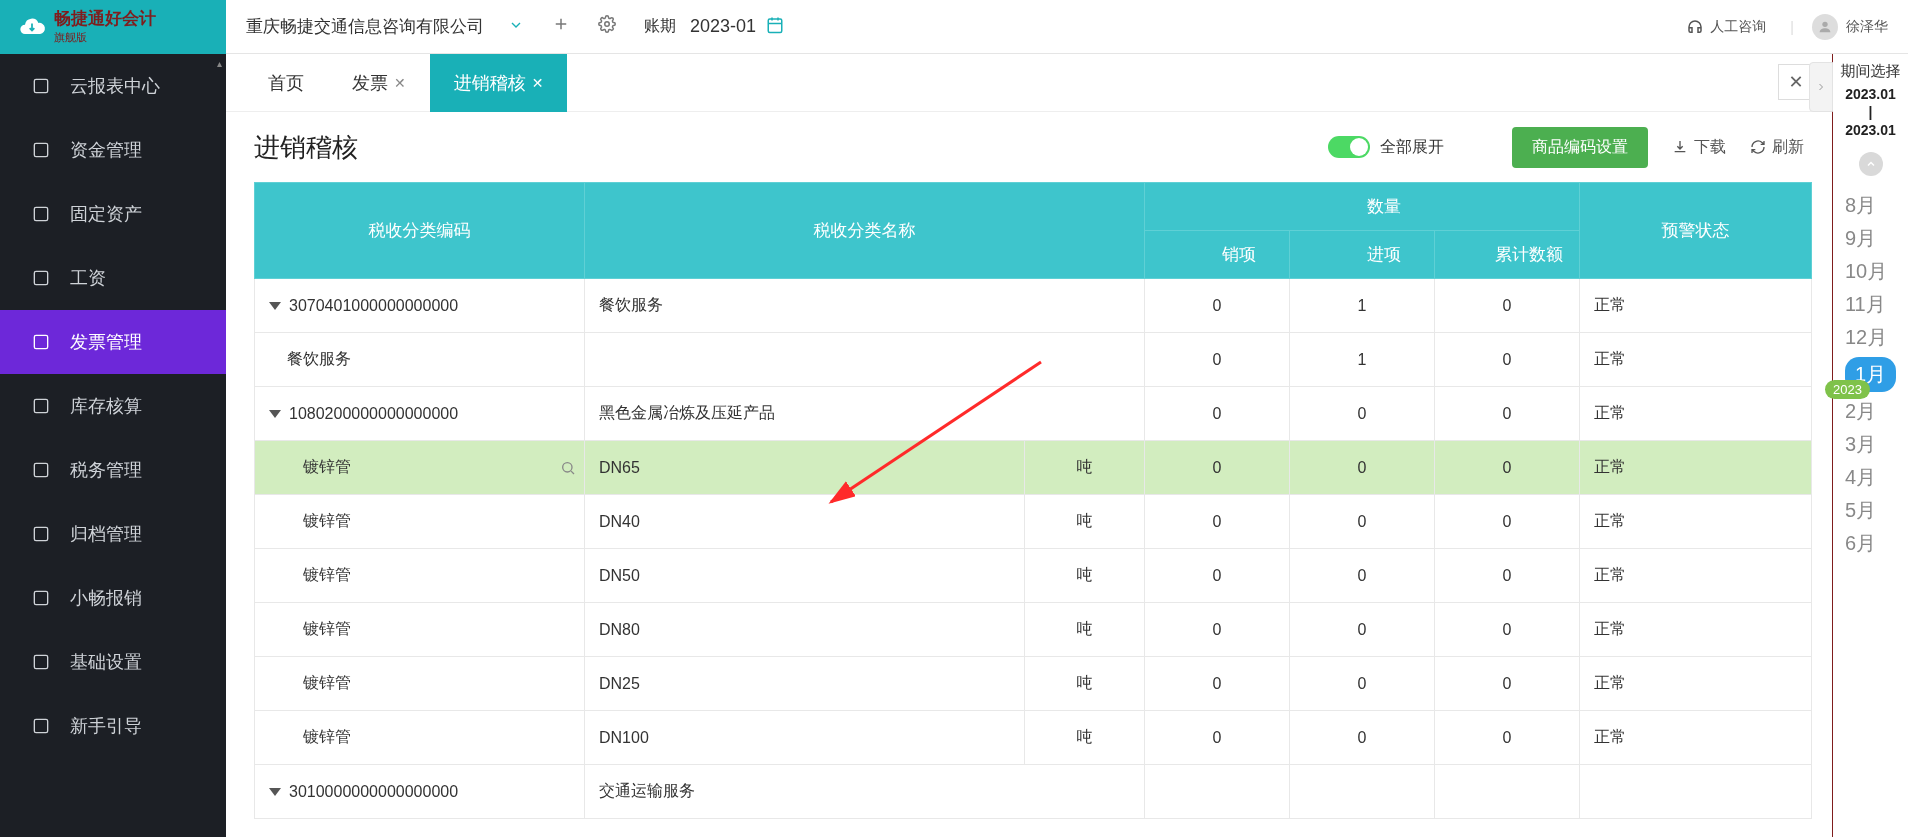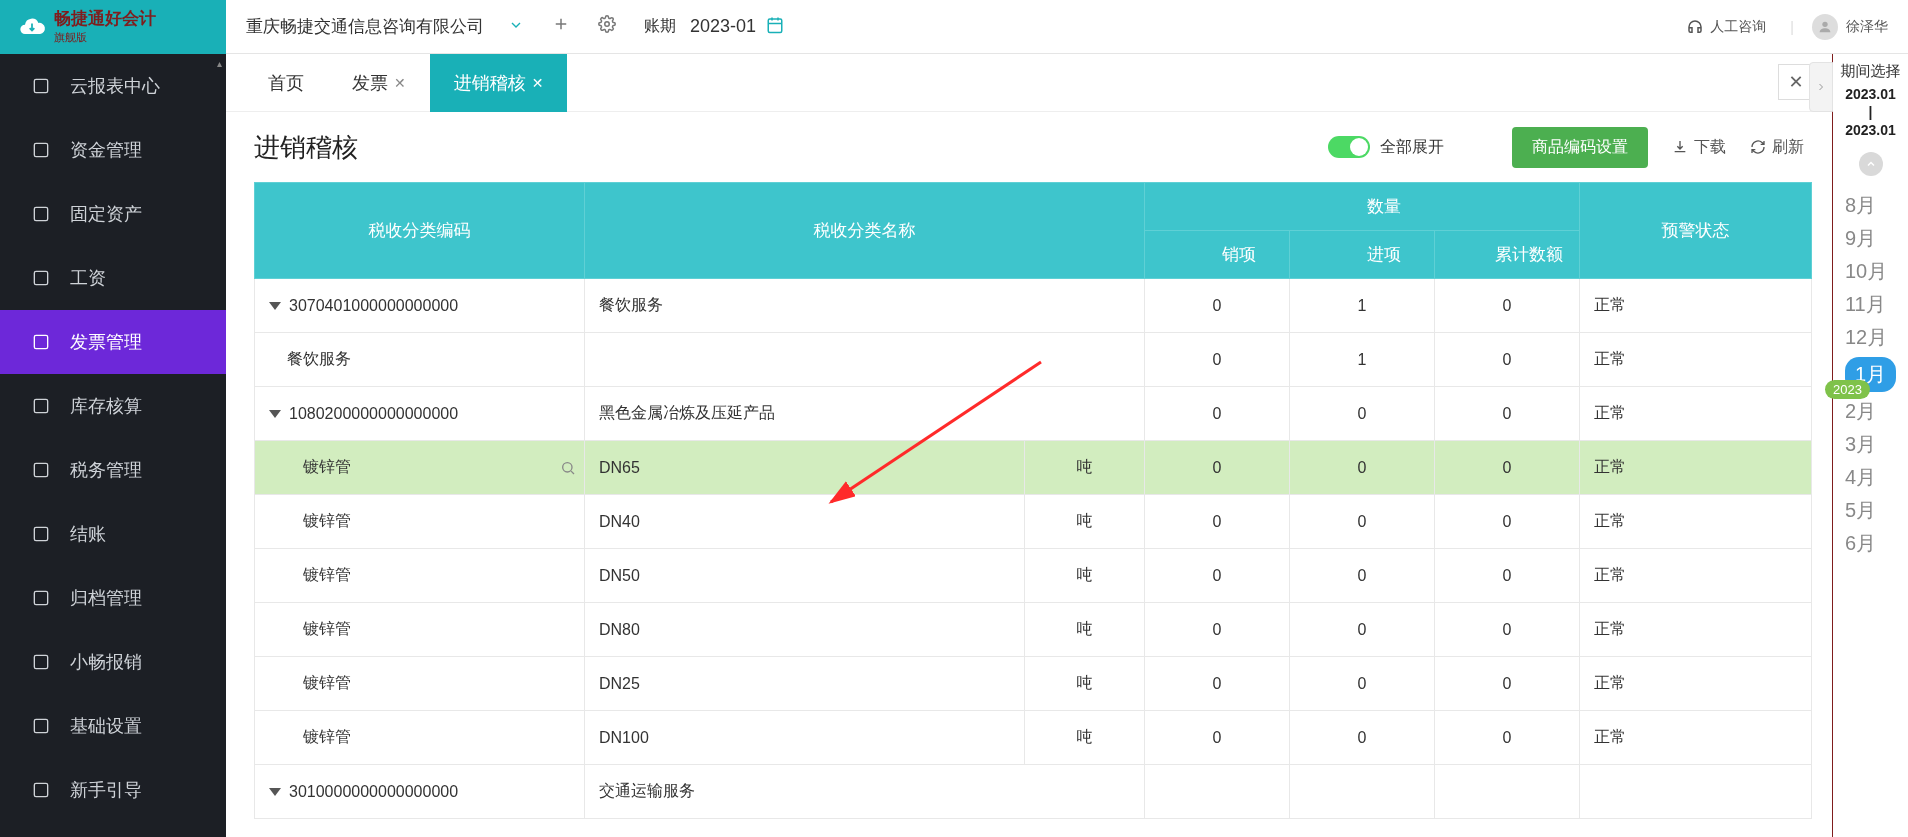--- a/index.html
+++ b/index.html
@@ -190,28 +190,20 @@
               </svg>
             </span>
             <span>税务管理</span>
           </div>
           <div class="nav-item">
             <span class="nav-ico">
               <svg width="20" height="20" viewBox="0 0 24 24" fill="none" stroke="currentColor" stroke-width="1.6">
                 <rect x="4" y="4" width="16" height="16" rx="2"></rect>
               </svg>
             </span>
-            <span>结账</span>
-          </div>
-          <div class="nav-item">
-            <span class="nav-ico">
-              <svg width="20" height="20" viewBox="0 0 24 24" fill="none" stroke="currentColor" stroke-width="1.6">
-                <rect x="4" y="4" width="16" height="16" rx="2"></rect>
-              </svg>
-            </span>
             <span>归档管理</span>
           </div>
           <div class="nav-item">
             <span class="nav-ico">
               <svg width="20" height="20" viewBox="0 0 24 24" fill="none" stroke="currentColor" stroke-width="1.6">
                 <rect x="4" y="4" width="16" height="16" rx="2"></rect>
               </svg>
             </span>
             <span>小畅报销</span>
           </div>

